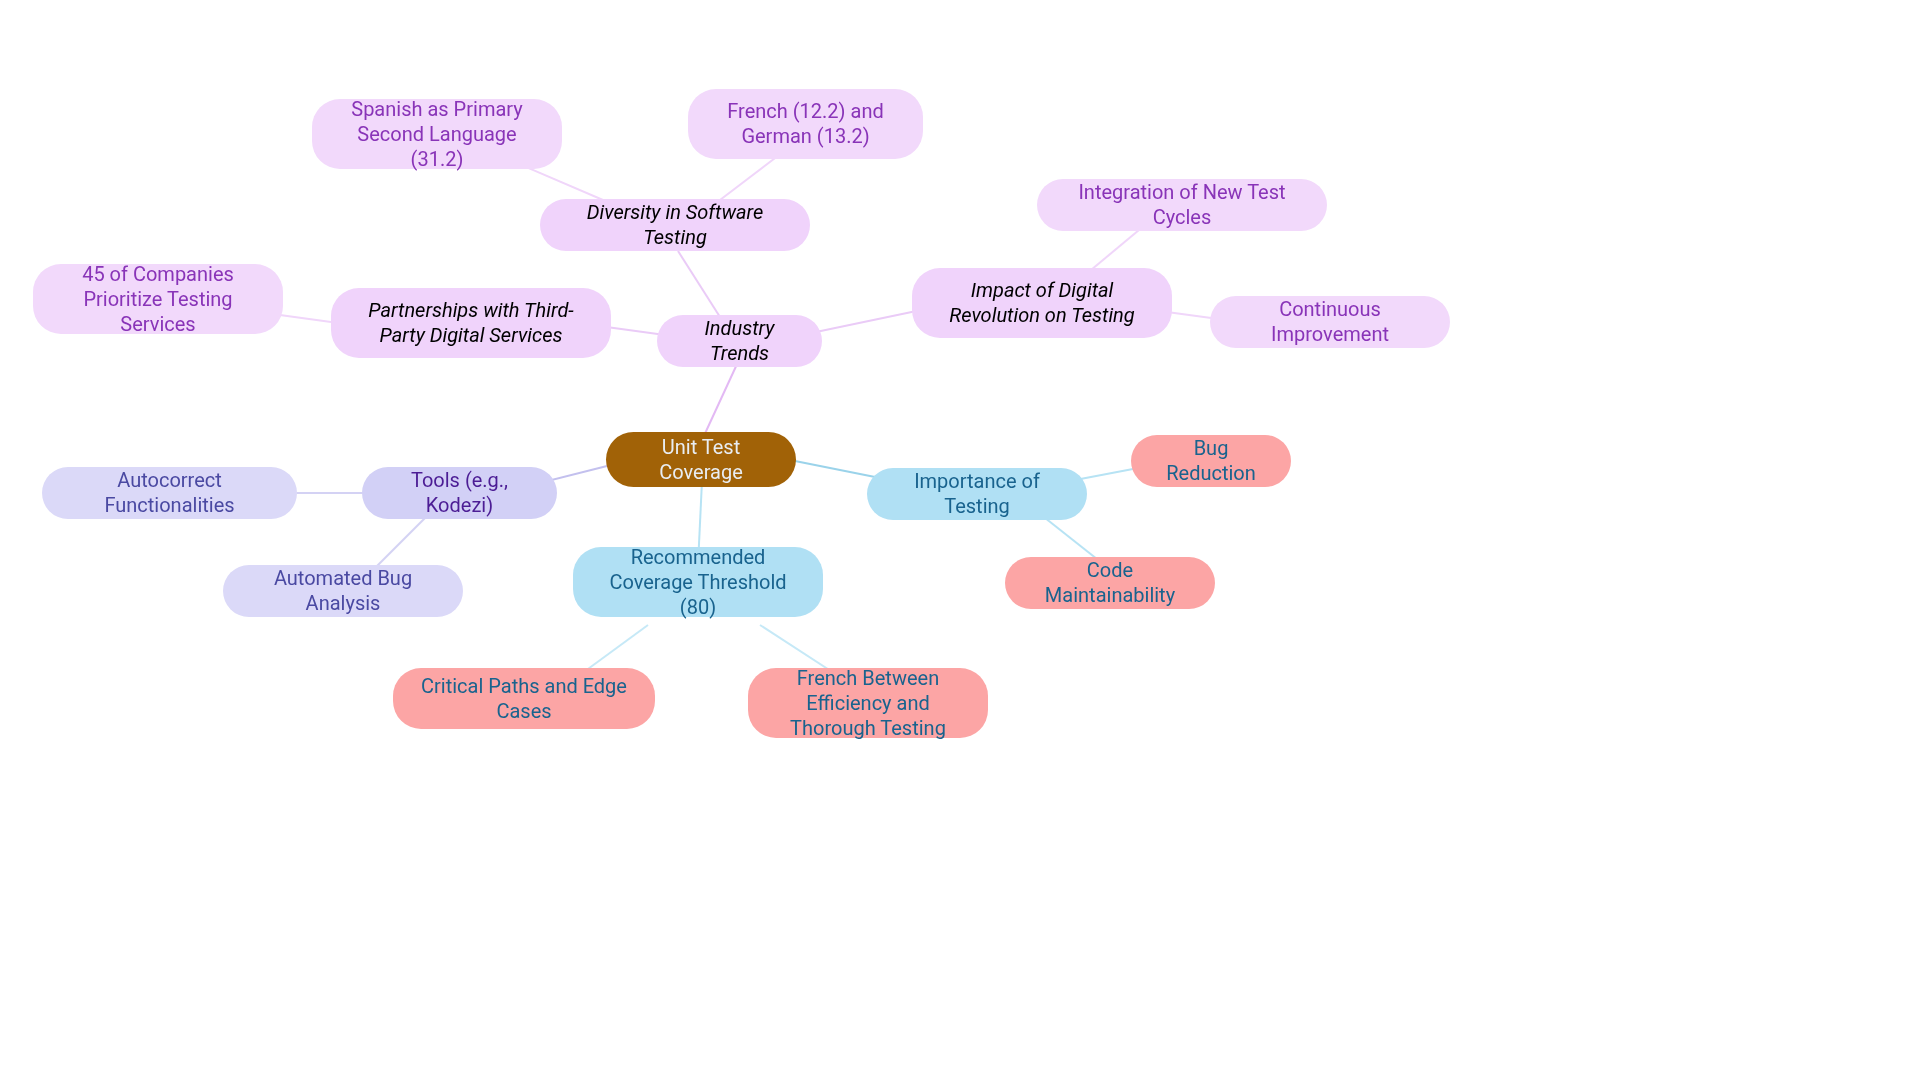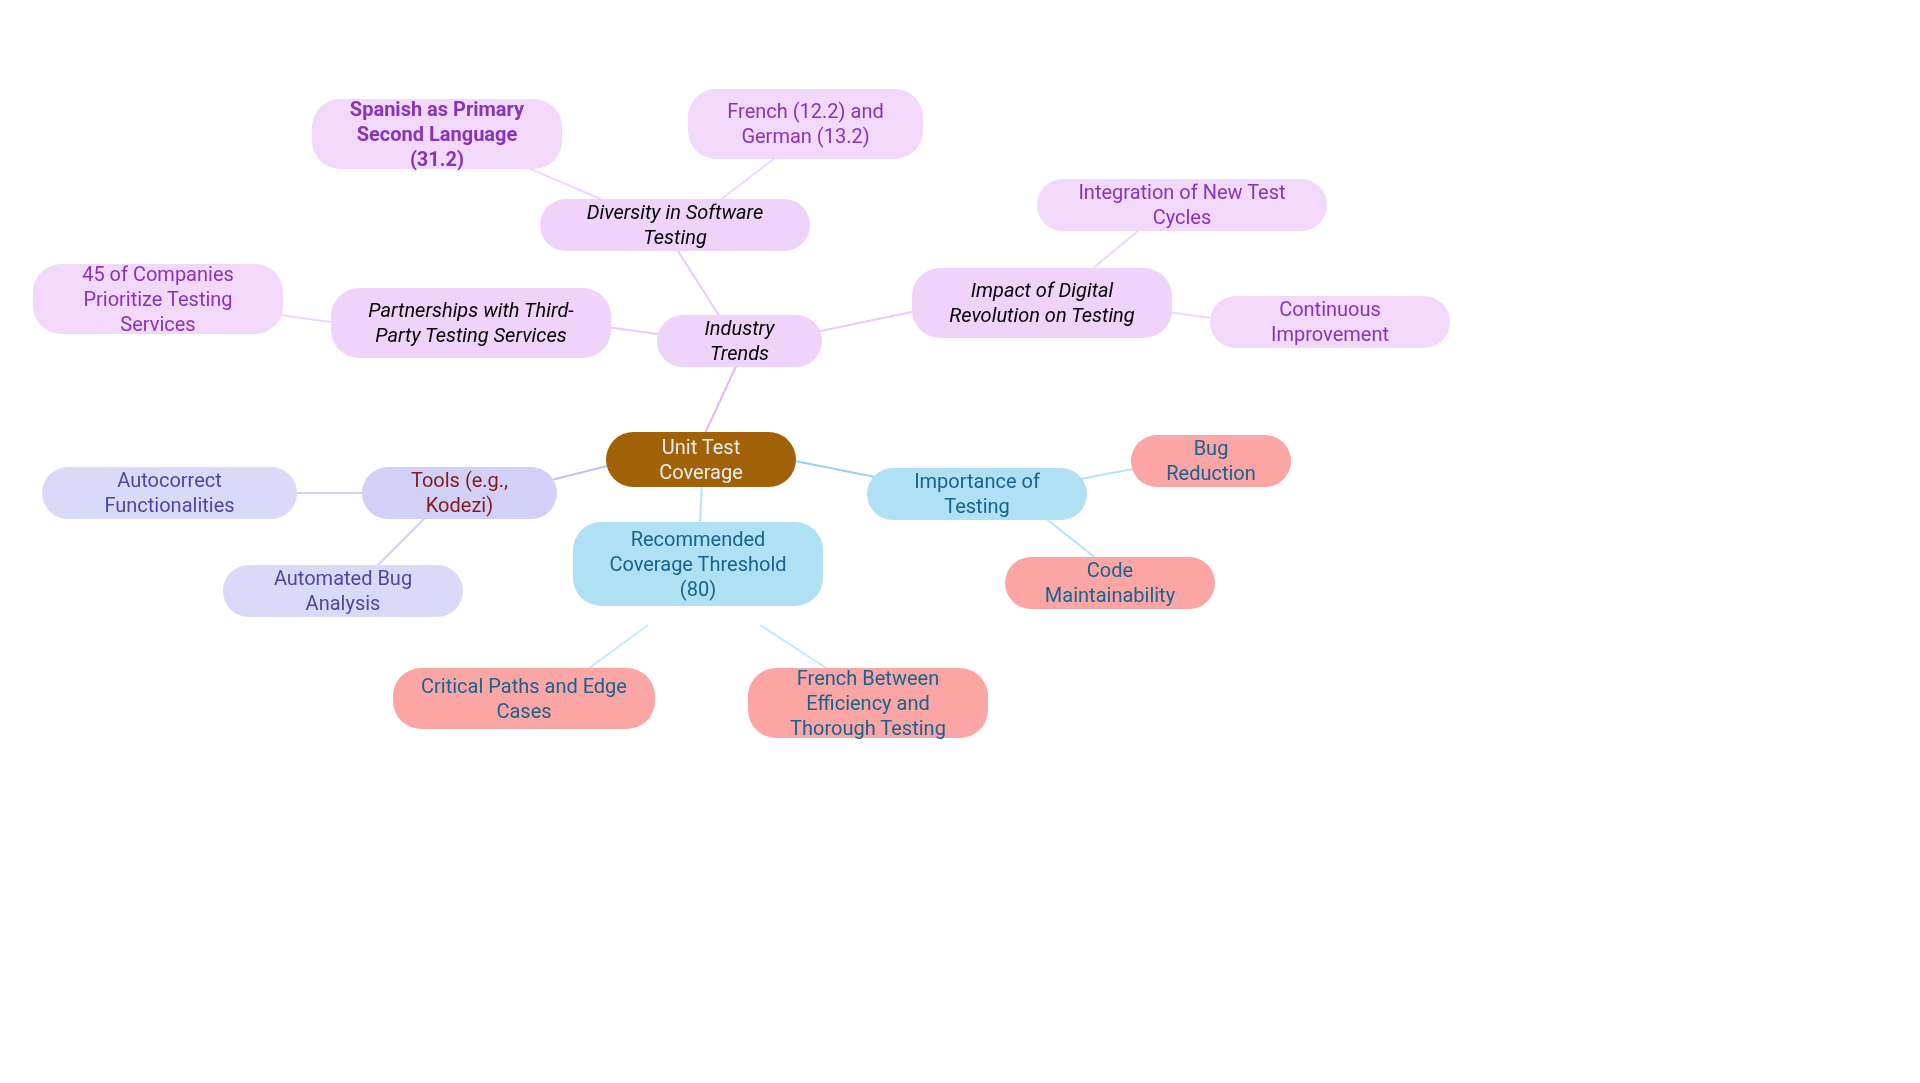--- a/index.html
+++ b/index.html
@@ -50,21 +50,21 @@
     background: #f0d3fb;
     color: #000000;
     font-style: italic;
   }
   .lvl2.purple {
     background: #f2d9fb;
     color: #8934b8;
   }
   .lvl1.violet {
     background: #d2d0f6;
-    color: #7f1d1d;
+    color: #4c1d95;
   }
   .lvl2.violet {
     background: #dbd9f8;
     color: #4a49a2;
   }
 </style>
 </head>
 <body>
 
 <svg class="lines">
@@ -113,21 +113,21 @@
 <div class="node lvl1 blue" style="left:867px; top:468px; width:220px; height:52px;">
   <span>Importance of Testing</span>
 </div>
 <div class="node lvl2 blue" style="left:1131px; top:435px; width:160px; height:52px;">
   <span>Bug Reduction</span>
 </div>
 <div class="node lvl2 blue" style="left:1005px; top:557px; width:210px; height:52px;">
   <span>Code Maintainability</span>
 </div>
 
-<div class="node lvl1 blue" style="left:573px; top:522px; width:250px; height:84px;">
+<div class="node lvl1 blue" style="left:573px; top:547px; width:250px; height:70px;">
   <span>Recommended Coverage Threshold (80)</span>
 </div>
 <div class="node lvl2 blue" style="left:393px; top:668px; width:262px; height:61px;">
   <span>Critical Paths and Edge Cases</span>
 </div>
 <div class="node lvl2 blue" style="left:748px; top:668px; width:240px; height:70px;">
   <span>French Between Efficiency and Thorough Testing</span>
 </div>
 
 <div class="node lvl1 violet" style="left:362px; top:467px; width:195px; height:52px;">
@@ -140,29 +140,29 @@
   <span>Automated Bug Analysis</span>
 </div>
 
 <div class="node lvl1 purple" style="left:657px; top:315px; width:165px; height:52px;">
   <span>Industry Trends</span>
 </div>
 
 <div class="node lvl1 purple" style="left:540px; top:199px; width:270px; height:52px;">
   <span>Diversity in Software Testing</span>
 </div>
-<div class="node lvl2 purple" style="left:312px; top:99px; width:250px; height:70px;font-weight:bold;">
+<div class="node lvl2 purple" style="left:312px; top:99px; width:250px; height:70px;">
   <span>Spanish as Primary Second Language (31.2)</span>
 </div>
 <div class="node lvl2 purple" style="left:688px; top:89px; width:235px; height:70px;">
   <span>French (12.2) and German (13.2)</span>
 </div>
 
 <div class="node lvl1 purple" style="left:331px; top:288px; width:280px; height:70px;">
-  <span>Partnerships with Third-Party Testing Services</span>
+  <span>Partnerships with Third-Party Digital Services</span>
 </div>
 <div class="node lvl2 purple" style="left:33px; top:264px; width:250px; height:70px;">
   <span>45 of Companies Prioritize Testing Services</span>
 </div>
 
 <div class="node lvl1 purple" style="left:912px; top:268px; width:260px; height:70px;">
   <span>Impact of Digital Revolution on Testing</span>
 </div>
 <div class="node lvl2 purple" style="left:1037px; top:179px; width:290px; height:52px;">
   <span>Integration of New Test Cycles</span>

